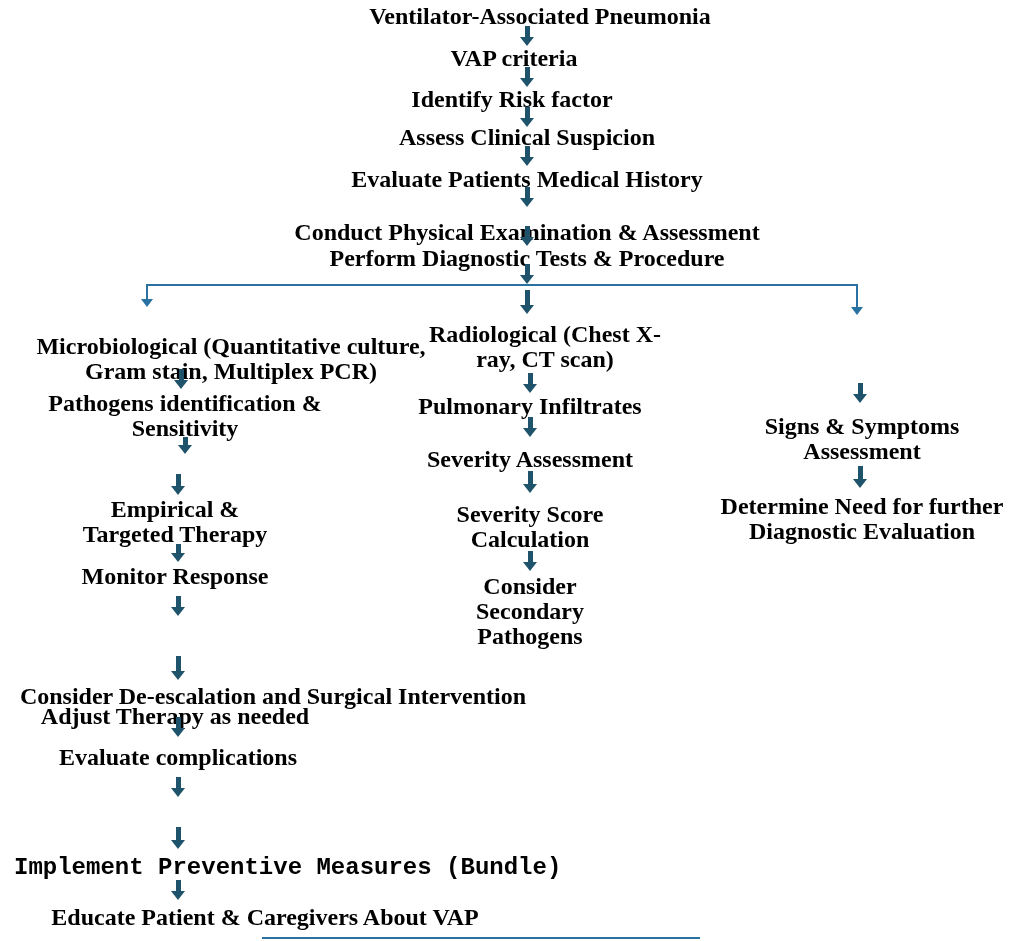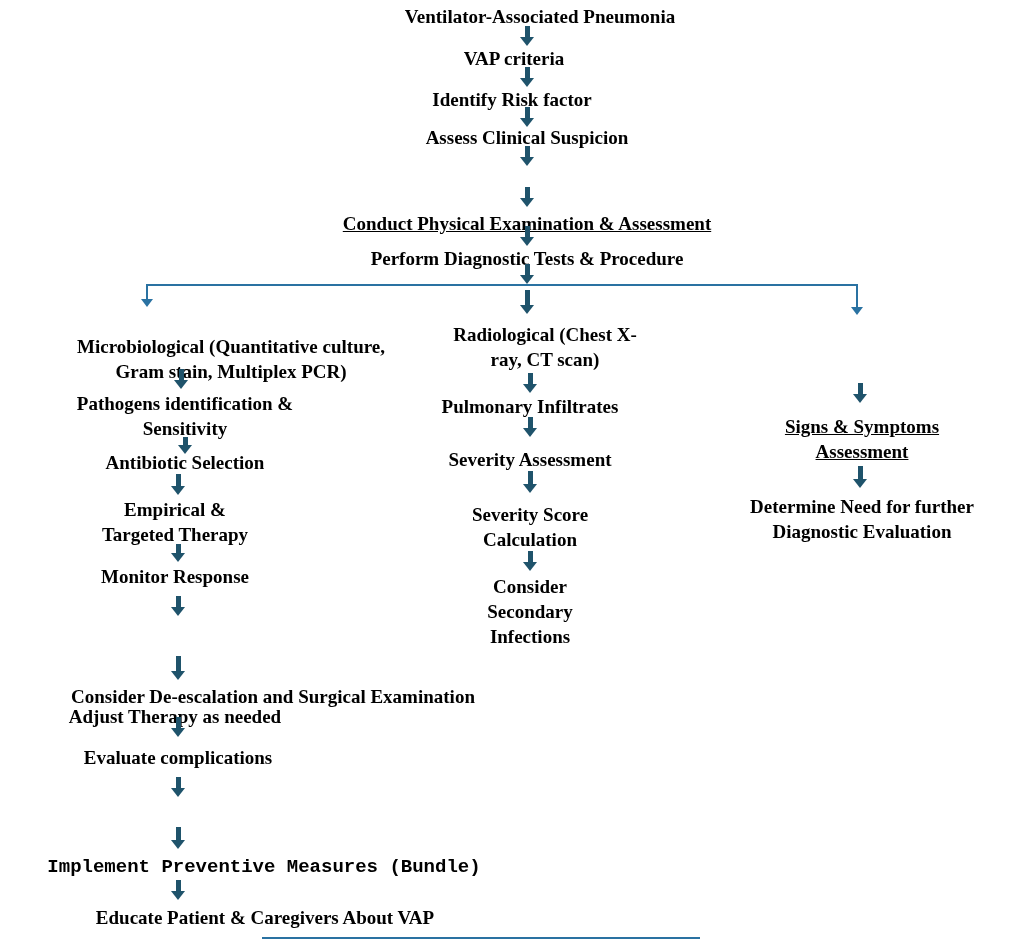--- a/index.html
+++ b/index.html
@@ -13,21 +13,21 @@
     position:relative;
     width:1024px;
     height:941px;
     background:var(--background);
     overflow:hidden;
     font-family:"Liberation Serif","DejaVu Serif",serif;
   }
   .node{
     position:absolute;
     font-weight:bold;
-    font-size:19px;
+    font-size:24px;
     line-height:25px;
     text-align:center;
     white-space:pre;
     color:var(--text);
   }
   .block-arrow{
     position:absolute;
     width:16px;
     display:flex;
     flex-direction:column;
@@ -76,26 +76,27 @@
       <span class="stem"></span>
       <span class="head"></span>
     </div>
 
   <div class="node" style="left:277px;top:125px;width:500px;text-align:center;">Assess Clinical Suspicion</div>
   <div class="block-arrow" style="left:519px;top:146px;height:20px;">
       <span class="stem"></span>
       <span class="head"></span>
     </div>
 
+  <div class="node" style="left:277px;top:167px;width:500px;">Evaluate Patients Medical History</div>
   <div class="block-arrow" style="left:519px;top:187px;height:20px;">
       <span class="stem"></span>
       <span class="head"></span>
     </div>
 
-  <div class="node" style="left:277px;top:211px;width:500px;text-decoration:underline;">Conduct Physical Examination &amp; Assessment</div>
+  <div class="node" style="left:277px;top:220px;width:500px;">Conduct Physical Examination &amp; Assessment</div>
   <div class="block-arrow" style="left:519px;top:226px;height:20px;">
       <span class="stem"></span>
       <span class="head"></span>
     </div>
 
   <div class="node" style="left:277px;top:246px;width:500px;">Perform Diagnostic Tests &amp; Procedure</div>
   <div class="block-arrow" style="left:519px;top:264px;height:20px;">
       <span class="stem"></span>
       <span class="head"></span>
     </div>
@@ -117,21 +118,20 @@
       <span class="head"></span>
     </div>
 
   <div class="node" style="left:35px;top:391px;width:300px;">Pathogens identification &amp;
 Sensitivity</div>
   <div class="block-arrow" style="left:177px;top:437px;height:17px;">
       <span class="stem"></span>
       <span class="head"></span>
     </div>
 
-  <div class="node" style="left:35px;top:450px;width:300px;">Antibiotic Selection</div>
   <div class="block-arrow" style="left:170px;top:474px;height:21px;">
       <span class="stem"></span>
       <span class="head"></span>
     </div>
 
   <div class="node" style="left:25px;top:497px;width:300px;">Empirical &amp;
 Targeted Therapy</div>
   <div class="block-arrow" style="left:170px;top:544px;height:18px;">
       <span class="stem"></span>
       <span class="head"></span>
@@ -142,21 +142,21 @@
       <span class="stem"></span>
       <span class="head"></span>
     </div>
 
   <div class="node" style="left:25px;top:656px;width:300px;margin-top:48px;">Adjust Therapy as needed</div>
   <div class="block-arrow" style="left:170px;top:656px;height:24px;">
       <span class="stem"></span>
       <span class="head"></span>
     </div>
 
-  <div class="node" style="left:18px;top:684px;width:510px;">Consider De-escalation and Surgical Examination</div>
+  <div class="node" style="left:18px;top:684px;width:510px;">Consider De-escalation and Surgical Intervention</div>
   <div class="block-arrow" style="left:170px;top:717px;height:20px;">
       <span class="stem"></span>
       <span class="head"></span>
     </div>
 
   <div class="node" style="left:28px;top:745px;width:300px;">Evaluate complications</div>
   <div class="block-arrow" style="left:170px;top:777px;height:20px;">
       <span class="stem"></span>
       <span class="head"></span>
     </div>
@@ -197,28 +197,28 @@
 
   <div class="node" style="left:380px;top:502px;width:300px;">Severity Score
 Calculation</div>
   <div class="block-arrow" style="left:522px;top:551px;height:20px;">
       <span class="stem"></span>
       <span class="head"></span>
     </div>
 
   <div class="node" style="left:380px;top:574px;width:300px;">Consider
 Secondary
-Infections</div>
+Pathogens</div>
 
   <div class="block-arrow" style="left:852px;top:383px;height:20px;">
       <span class="stem"></span>
       <span class="head"></span>
     </div>
 
-  <div class="node" style="left:712px;top:414px;width:300px;text-decoration:underline;">Signs &amp; Symptoms
+  <div class="node" style="left:712px;top:414px;width:300px;">Signs &amp; Symptoms
 Assessment</div>
   <div class="block-arrow" style="left:852px;top:466px;height:22px;">
       <span class="stem"></span>
       <span class="head"></span>
     </div>
 
   <div class="node" style="left:712px;top:494px;width:300px;">Determine Need for further
 Diagnostic Evaluation</div>
 
 </div>

